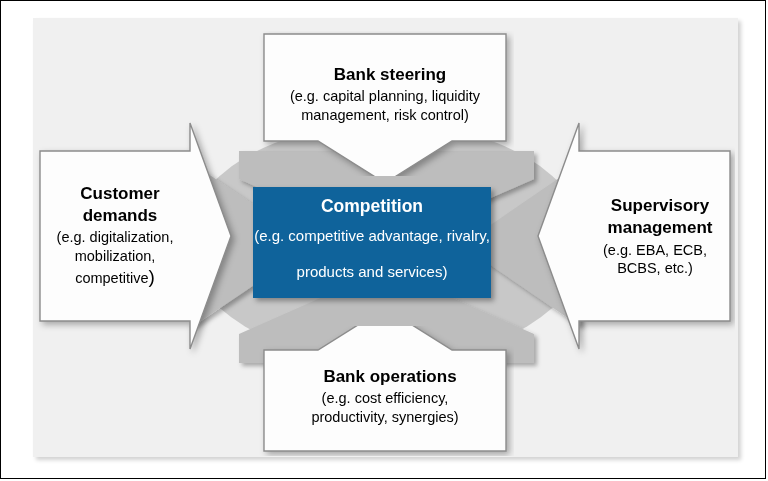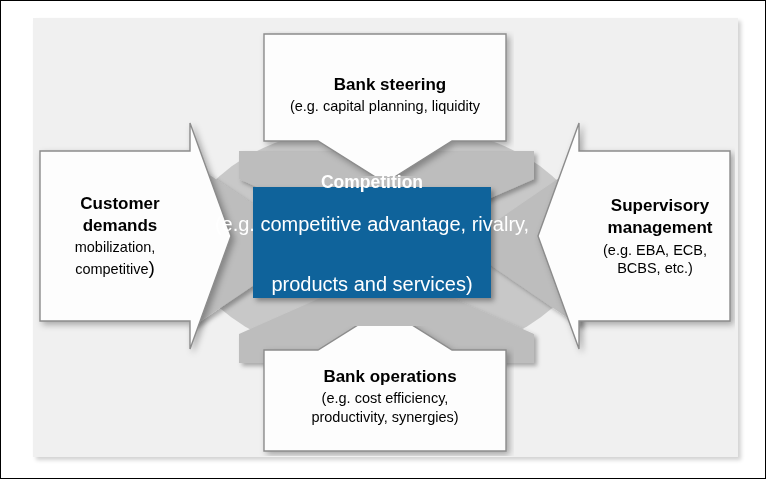--- a/index.html
+++ b/index.html
@@ -92,23 +92,23 @@
     color: #ffffff;
     box-shadow: 3px 3px 5px rgba(0,0,0,0.35);
   }
   #box-center .ttl {
     font-weight: bold;
     font-size: 17.5px;
     line-height: 1.2;
     margin: 0 0 1px 0;
   }
   #box-center .sub {
-    font-size: 20px;
+    font-size: 15px;
     line-height: 1.3;
-    margin: 17px;
+    margin: 8px;
   }
   .nb { white-space: nowrap; }
   .bigparen { font-size: 19px; }
 </style>
 </head>
 <body>
 
 <div id="frame">
 
   <div id="panel"></div>
@@ -138,37 +138,39 @@
       <polygon fill="#bdbdbd" points="580,162 580,326 472,252 472,236"></polygon>
     </g>
   </svg>
 
   <svg style="position:absolute;left:255px;top:30px;width:258px;height:145px;" viewBox="0 0 258 145">
     <polygon points="8,3 250,3 250,110 196,110 129,152 62,110 8,110" fill="#fdfdfd" stroke="#8c8c8c" stroke-width="1.4" style="filter:drop-shadow(3px 3px 3px rgba(0,0,0,0.30))"></polygon>
   </svg>
   <div class="abox" id="box-top" style="background:transparent;border:none;box-shadow:none;">
     <div class="ttl">Bank steering</div>
     <div class="sub">(e.g. capital planning, liquidity</div>
+    <div class="sub">management, risk control)</div>
   </div>
 
   <svg style="position:absolute;left:255px;top:325px;width:258px;height:130px;" viewBox="0 0 258 130">
     <polygon points="129,-18 196,24 250,24 250,125 8,125 8,24 62,24" fill="#fdfdfd" stroke="#8c8c8c" stroke-width="1.4" style="filter:drop-shadow(3px 3px 3px rgba(0,0,0,0.30))"></polygon>
   </svg>
   <div class="abox" id="box-bottom" style="background:transparent;border:none;box-shadow:none;">
     <div class="ttl">Bank operations</div>
     <div class="sub">(e.g. cost efficiency,</div>
     <div class="sub">productivity, synergies)</div>
   </div>
 
   <svg style="position:absolute;left:34px;top:110px;width:206px;height:250px;" viewBox="0 0 206 250">
     <polygon points="5,40 155,40 155,12 196,125 155,238 155,210 5,210" fill="#fdfdfd" stroke="#8c8c8c" stroke-width="1.4" style="filter:drop-shadow(3px 3px 3px rgba(0,0,0,0.30))"></polygon>
   </svg>
   <div class="abox" id="box-left" style="background:transparent;border:none;box-shadow:none;">
     <div class="ttl">Customer</div>
     <div class="ttl">demands</div>
+    <div class="sub">(e.g. digitalization,</div>
     <div class="sub">mobilization,</div>
     <div class="sub"><span>competitive</span><span class="bigparen">)</span></div>
   </div>
 
   <svg style="position:absolute;left:528px;top:110px;width:206px;height:250px;" viewBox="0 0 206 250">
     <polygon points="50,12 50,40 201,40 201,210 50,210 50,238 9,125" fill="#fdfdfd" stroke="#8c8c8c" stroke-width="1.4" style="filter:drop-shadow(3px 3px 3px rgba(0,0,0,0.30))"></polygon>
   </svg>
   <div class="abox" id="box-right" style="background:transparent;border:none;box-shadow:none;">
     <div class="ttl">Supervisory</div>
     <div class="ttl">management</div>

